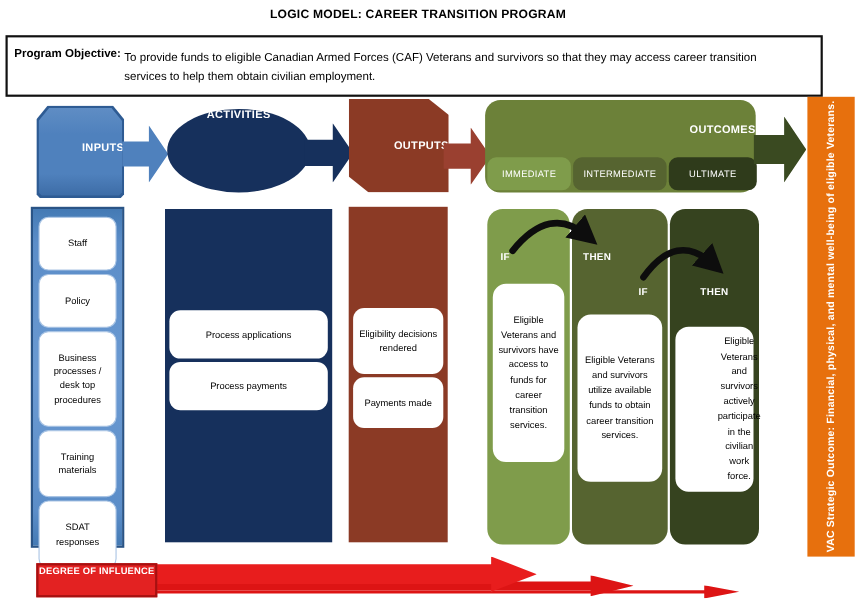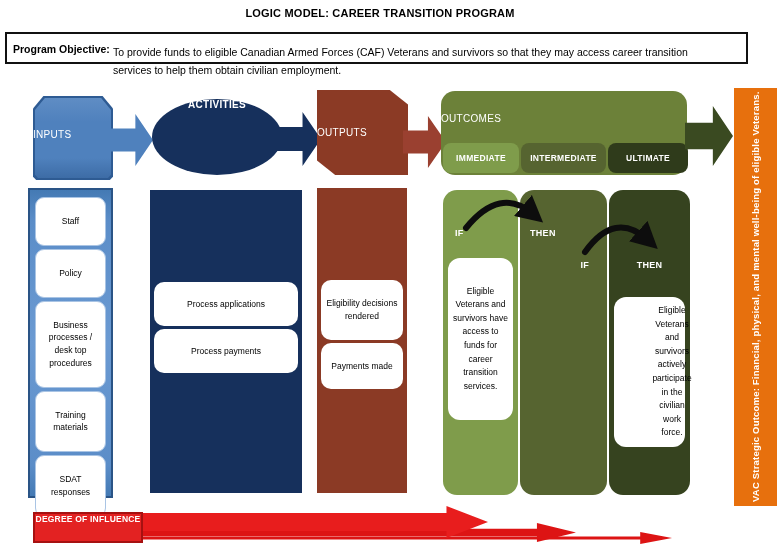--- a/index.html
+++ b/index.html
@@ -4,44 +4,44 @@
 <style>
   * { margin:0; padding:0; box-sizing:border-box; }
   html,body { width:780px; height:550px; background:#fff;
     font-family:"Liberation Sans", sans-serif; }
   #stage { position:relative; width:780px; height:550px; background:#fff; overflow:hidden; }
 
   .abs { position:absolute; }
 
   
   #title { top:7px; left:0; width:760px; text-align:center; font-size:11px; font-weight:bold; color:#000; letter-spacing:.2px; }
-  #objective-box { left:5px; top:32px; width:743px; height:32px; border:2px solid #111; background:#fff; display:flex; padding:5px 20px 4px 6px; }
+  #objective-box { left:5px; top:32px; width:743px; height:56px; border:2px solid #111; background:#fff; display:flex; padding:5px 20px 4px 6px; }
   #objective-label { width:100px; flex:0 0 100px; font-size:10.5px; font-weight:bold; padding-top:4px; }
   #objective-text { flex:1; font-size:10.5px; line-height:18px; padding-top:4px; padding-right:14px; }
 
   
-  .hlabel { position:absolute; left:0; right:0; text-align:left; color:#fff; font-weight:normal; font-size:10px; letter-spacing:.3px; }
+  .hlabel { position:absolute; left:0; right:0; text-align:right; color:#fff; font-weight:bold; font-size:10px; letter-spacing:.3px; }
   #inputs-shape { left:33px; top:96px; width:80px; height:84px;
     background:#2e5b93; clip-path:polygon(0 15%,13% 0,87% 0,100% 15%,100% 96%,96% 100%,4% 100%,0 96%); }
   #inputs-shape .fill { position:absolute; inset:2px; background:linear-gradient(180deg,#5f8dc4,#4f81bd 30%,#4f81bd 75%,#3d6ca6);
     clip-path:polygon(0 15%,13% 0,87% 0,100% 15%,100% 96%,96% 100%,4% 100%,0 96%); }
   .flow-arrow { clip-path:polygon(0 28%,58% 28%,58% 0,100% 50%,58% 100%,58% 72%,0 72%); }
   #arrow-blue { left:111px; top:114px; width:42px; height:52px; background:#4f81bd; }
   #activities-ellipse { left:152px; top:99px; width:130px; height:76px; border-radius:50%; background:#16305c;
     display:flex; align-items:flex-start; justify-content:center; }
   #activities-ellipse span { color:#fff; font-weight:bold; font-size:10px; letter-spacing:.3px; }
   #arrow-navy { left:277px; top:112px; width:44px; height:54px; background:#16305c; }
   #outputs-shape { left:317px; top:90px; width:91px; height:85px; background:#8b3a25;
     clip-path:polygon(0 0,80% 0,100% 17%,100% 100%,20% 100%,0 83%); }
   #arrow-red { left:403px; top:116px; width:43px; height:52px; background:#9a4030; }
   #outcomes-big { left:441px; top:91px; width:246px; height:84px; border-radius:14px; background:#6c8139; }
   #arrow-green { left:685px; top:106px; width:48px; height:60px; background:#3a4a21; }
 
   .stage-box { position:absolute; top:143px; height:30px; border-radius:8px; display:flex; align-items:center; justify-content:center; }
-  .stage-box span { color:#fff; font-weight:bold; font-size:8.5px; letter-spacing:.3px; }
+  .stage-box span { color:#fff; font-weight:normal; font-size:8.5px; letter-spacing:.3px; }
   #stage-immediate { left:443px; width:76px; background:#7f9c4b; }
   #stage-intermediate { left:521px; width:85px; background:#566430; }
   #stage-ultimate { left:608px; width:80px; background:#2f3b1b; }
 
   
   #strategic-bar { left:734px; top:88px; width:43px; height:418px; background:#e7700d; display:flex; align-items:center; justify-content:center; }
   #strategic-bar .vtext { writing-mode:vertical-rl; transform:rotate(180deg); color:#fff; font-weight:bold; font-size:9.5px;
     text-align:center; line-height:1.65; letter-spacing:.2px; height:100%; }
 
   
@@ -152,20 +152,21 @@
     </div>
   </div>
 
   <div id="col-immediate" class="outcome-col">
     <div class="ifthen" style="left:12px; top:38px;">IF</div>
     <div class="outcome-card">Eligible Veterans and survivors have access to funds for career transition services.</div>
   </div>
   <div id="col-intermediate" class="outcome-col">
     <div class="ifthen" style="left:10px; top:38px;">THEN</div>
     <div class="ifthen" style="right:18px; top:70px;">IF</div>
+    <div class="outcome-card">Eligible Veterans and survivors utilize available funds to obtain career transition services.</div>
   </div>
   <div id="col-ultimate" class="outcome-col">
     <div class="ifthen" style="left:0; right:0; top:70px; text-align:center;">THEN</div>
     <div class="outcome-card">Eligible Veterans and survivors actively participate in the civilian work force.</div>
   </div>
 
   <svg id="arc-overlay" class="abs" viewBox="0 0 780 550">
     <defs>
       <marker id="ah" markerWidth="4.6" markerHeight="4.6" refX="2.2" refY="2.3" orient="auto">
         <path d="M0,0 L4.4,2.3 L0,4.6 Z" fill="#0d0d0d"></path>

